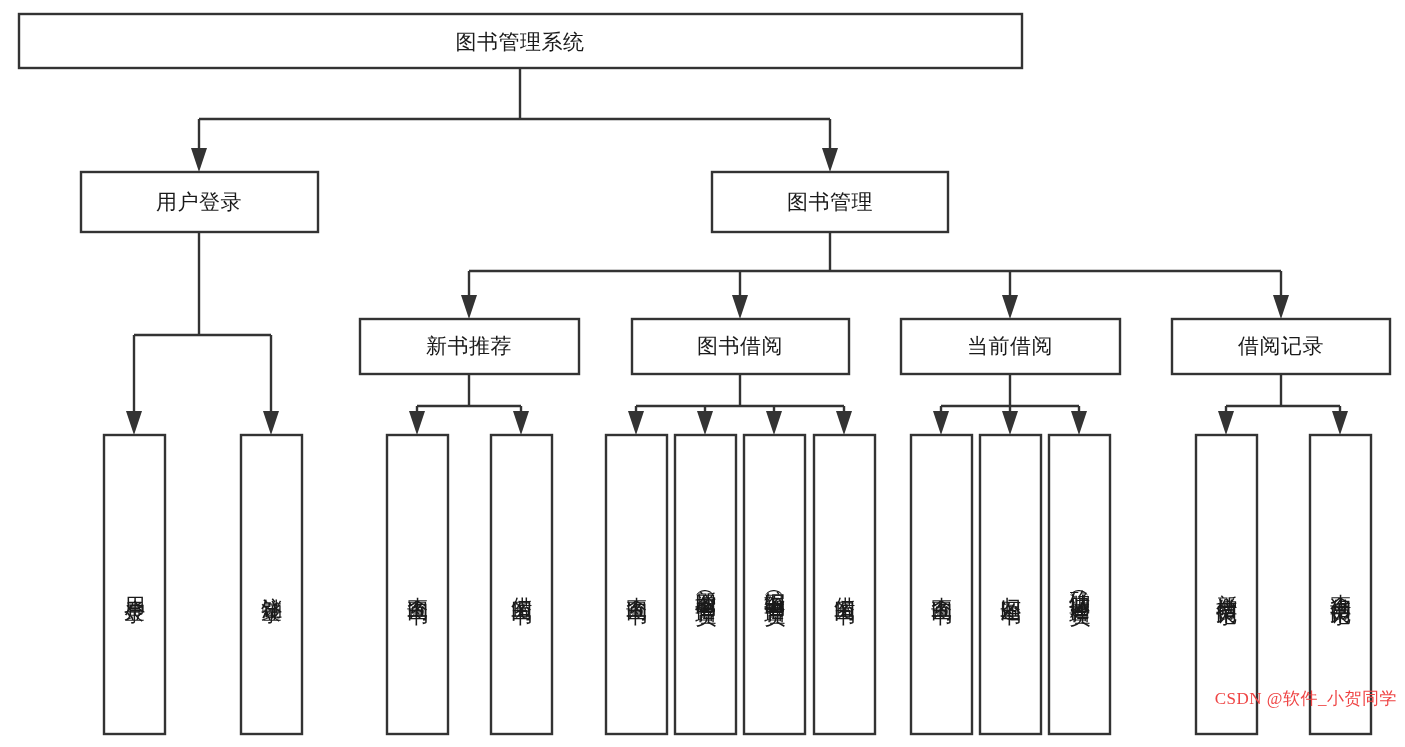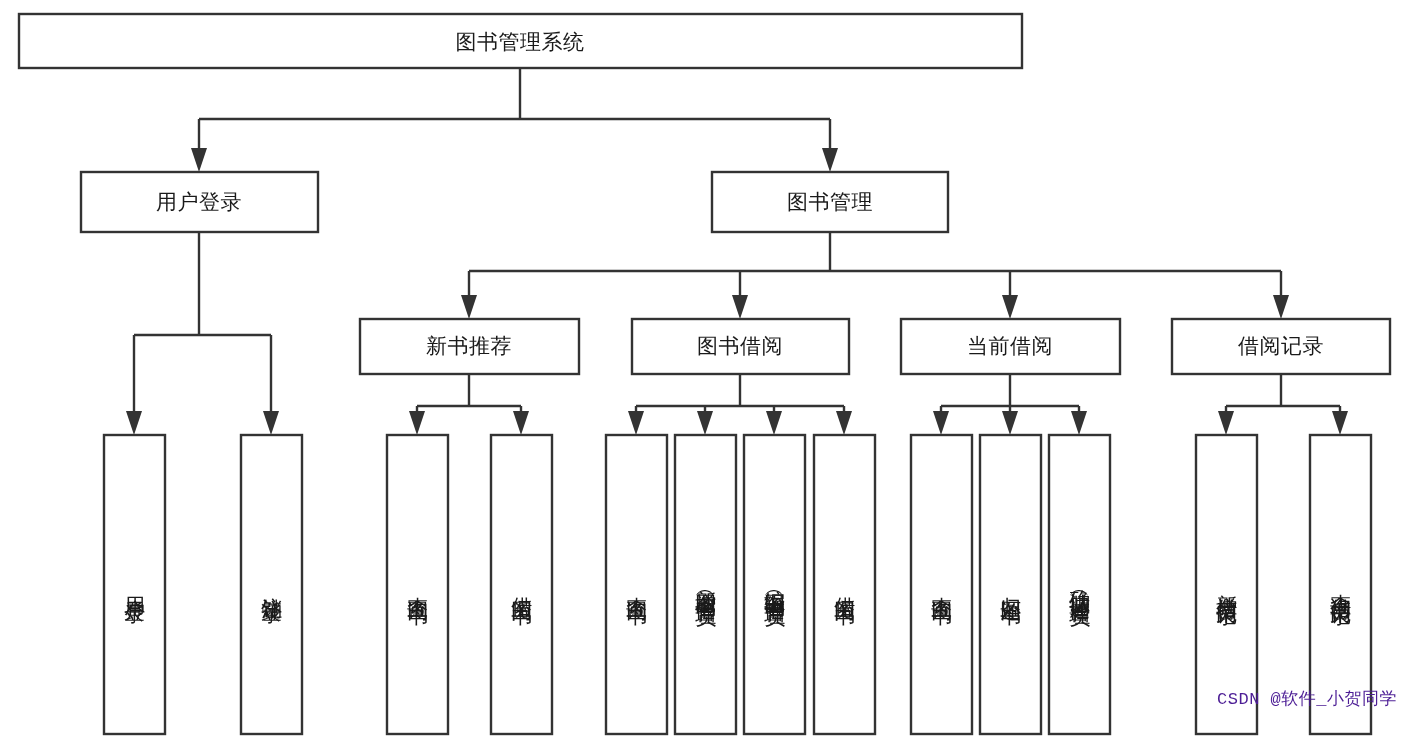--- a/index.html
+++ b/index.html
@@ -69,23 +69,23 @@
     line-height: 1.06;
     color: #1a1a1a;
     letter-spacing: 2.5px;
     white-space: nowrap;
     text-align: center;
   }
   .watermark {
     position: absolute;
     right: 8px;
     bottom: 4px;
-    font-family: Liberation Mono, monospace;
+    font-family: Liberation Serif, serif;
     font-size: 17px;
-    color: #4c1d95;
+    color: #ef4444;
     letter-spacing: 0.5px;
     user-select: none;
     white-space: nowrap;
   }
 </style>
 </head>
 <body>
 
 <div id="diagram-root">
 

